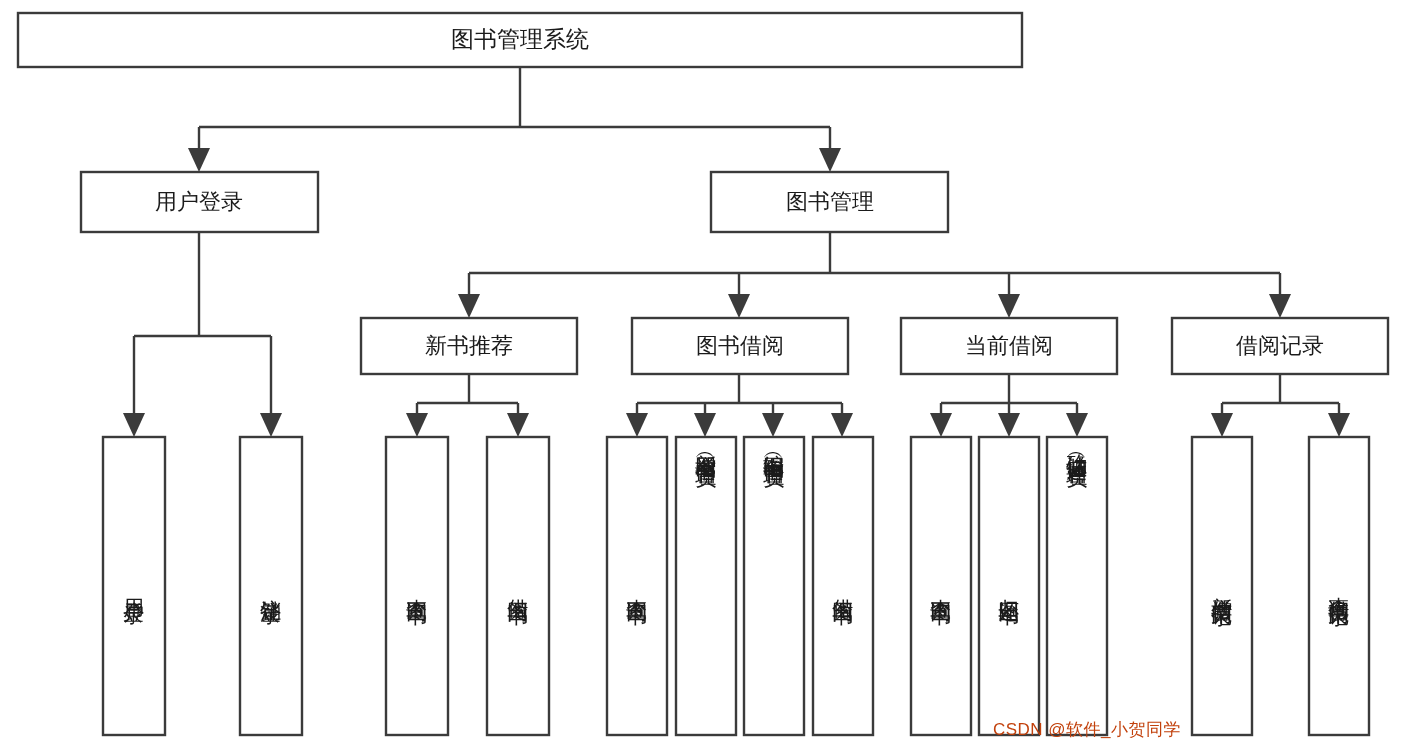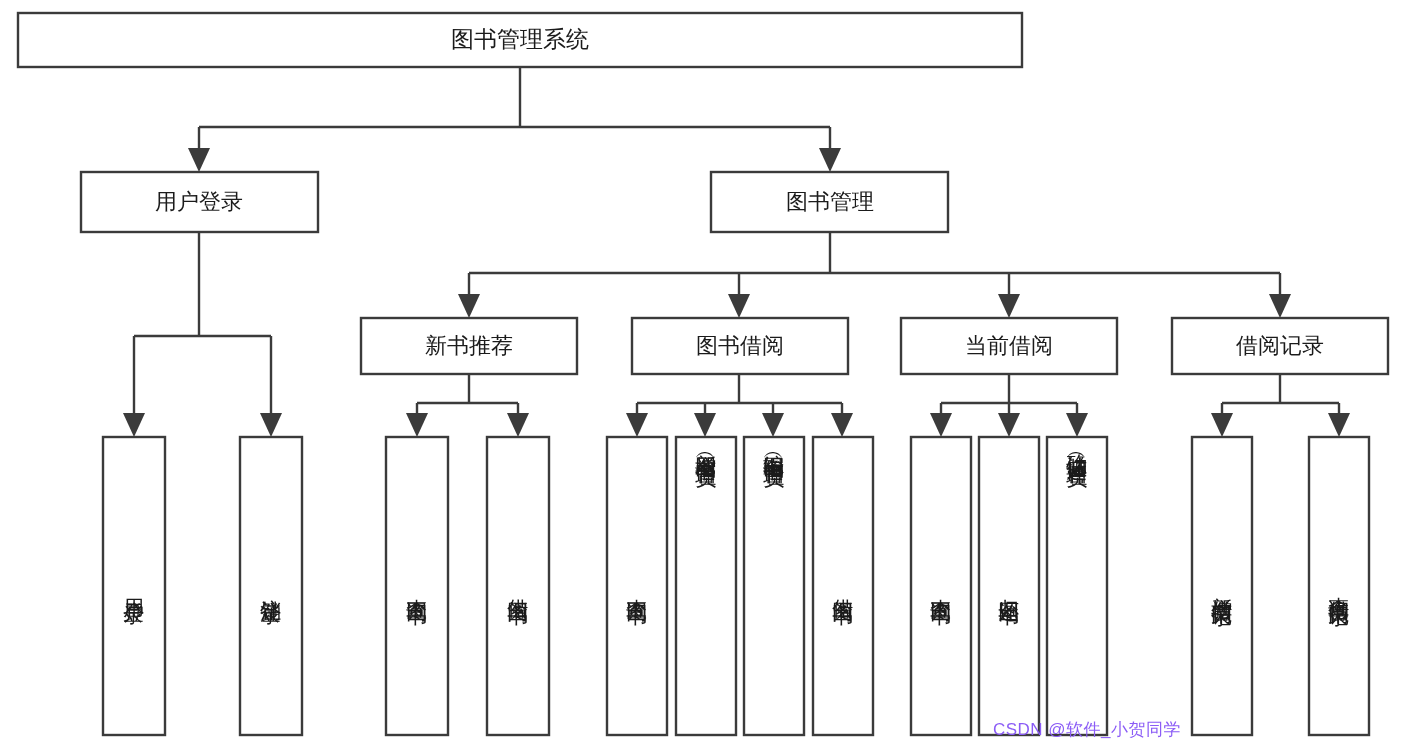--- a/index.html
+++ b/index.html
@@ -63,21 +63,21 @@
     white-space: nowrap;
     text-align: center;
     pointer-events: none;
   }
   .watermark {
     position: absolute;
     right: 8px;
     bottom: 6px;
     font-family: "Liberation Sans", "DejaVu Sans", sans-serif;
     font-size: 17px;
-    color: #8b5cf6;
+    color: #c2410c;
     letter-spacing: 0.5px;
     white-space: nowrap;
   }
 </style>
 </head>
 <body>
 
 <div id="diagram-root">
 
   <svg class="diagram" viewBox="0 0 1405 747">

